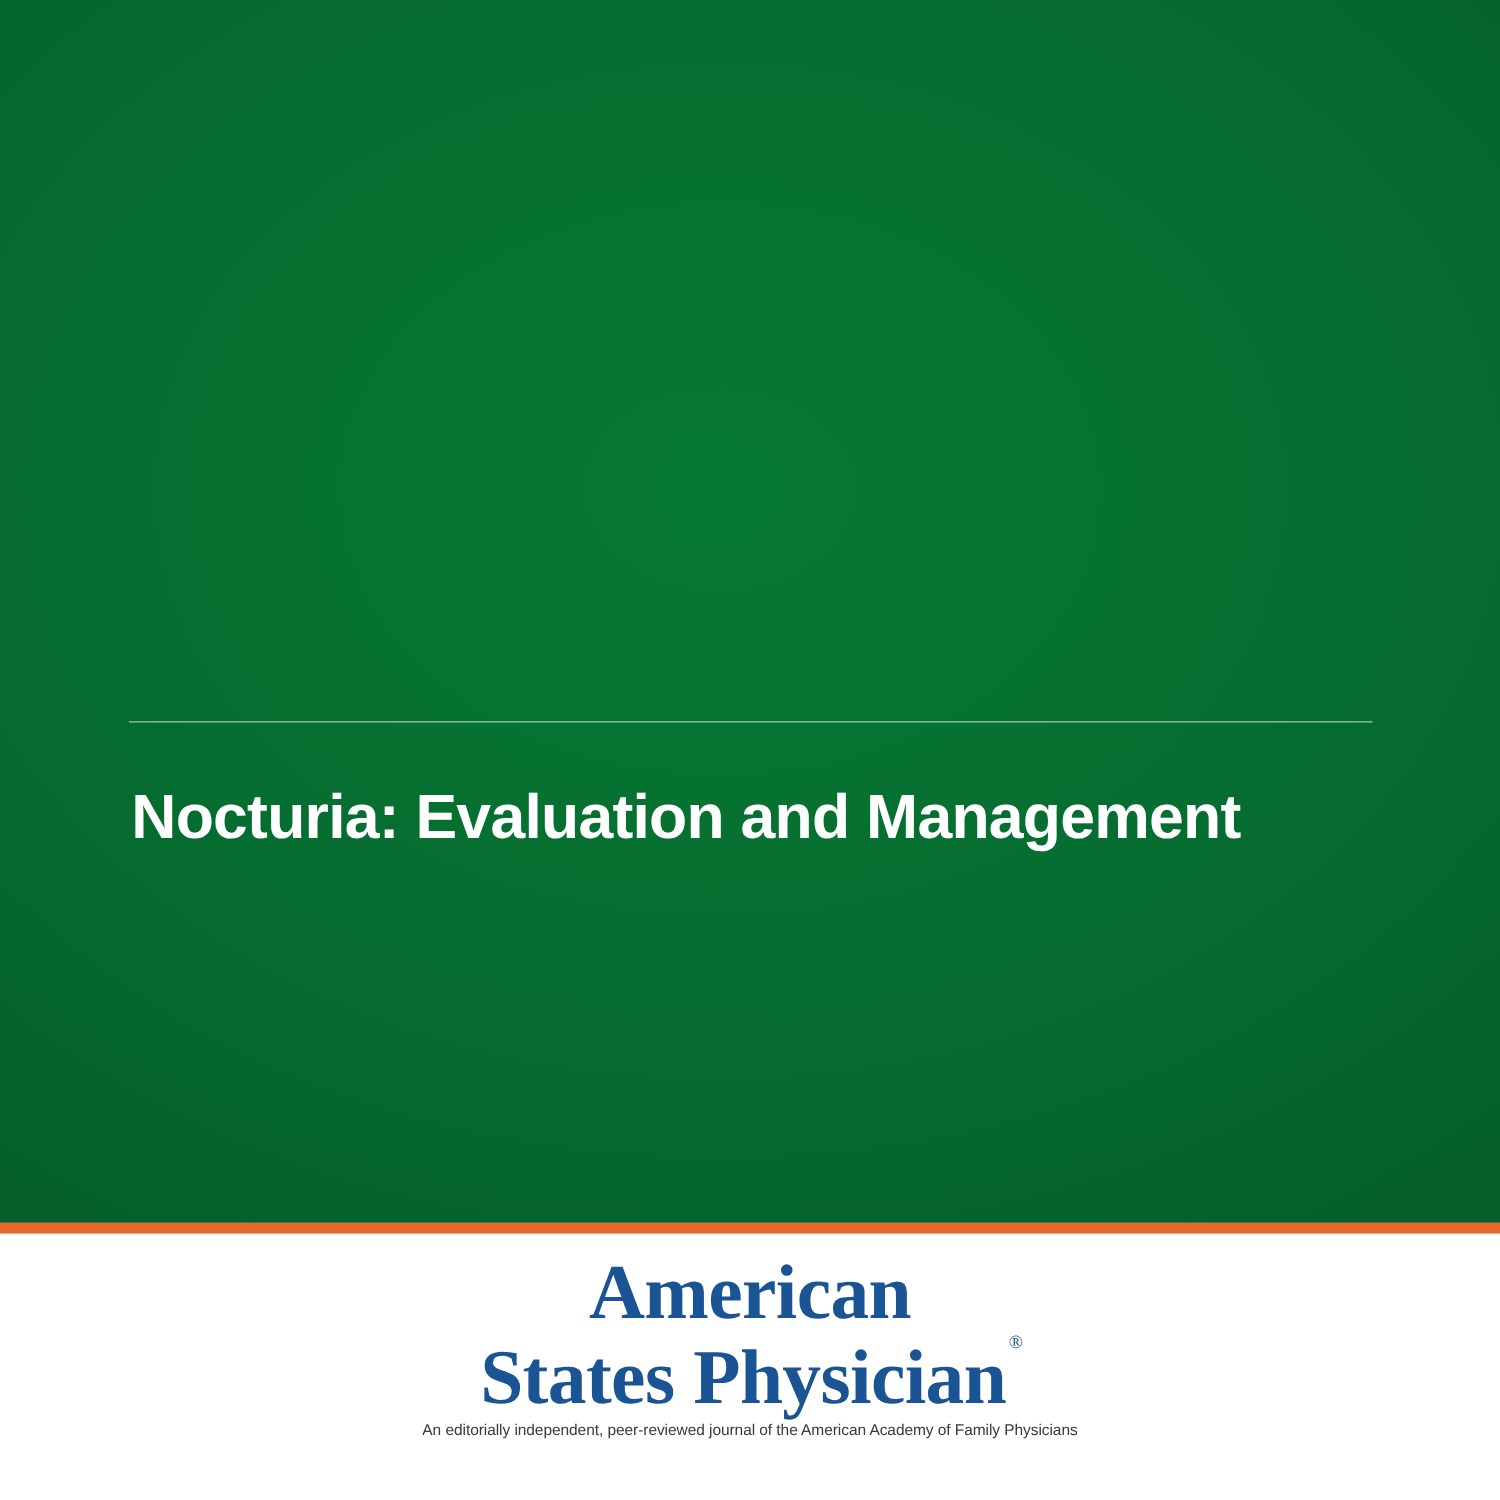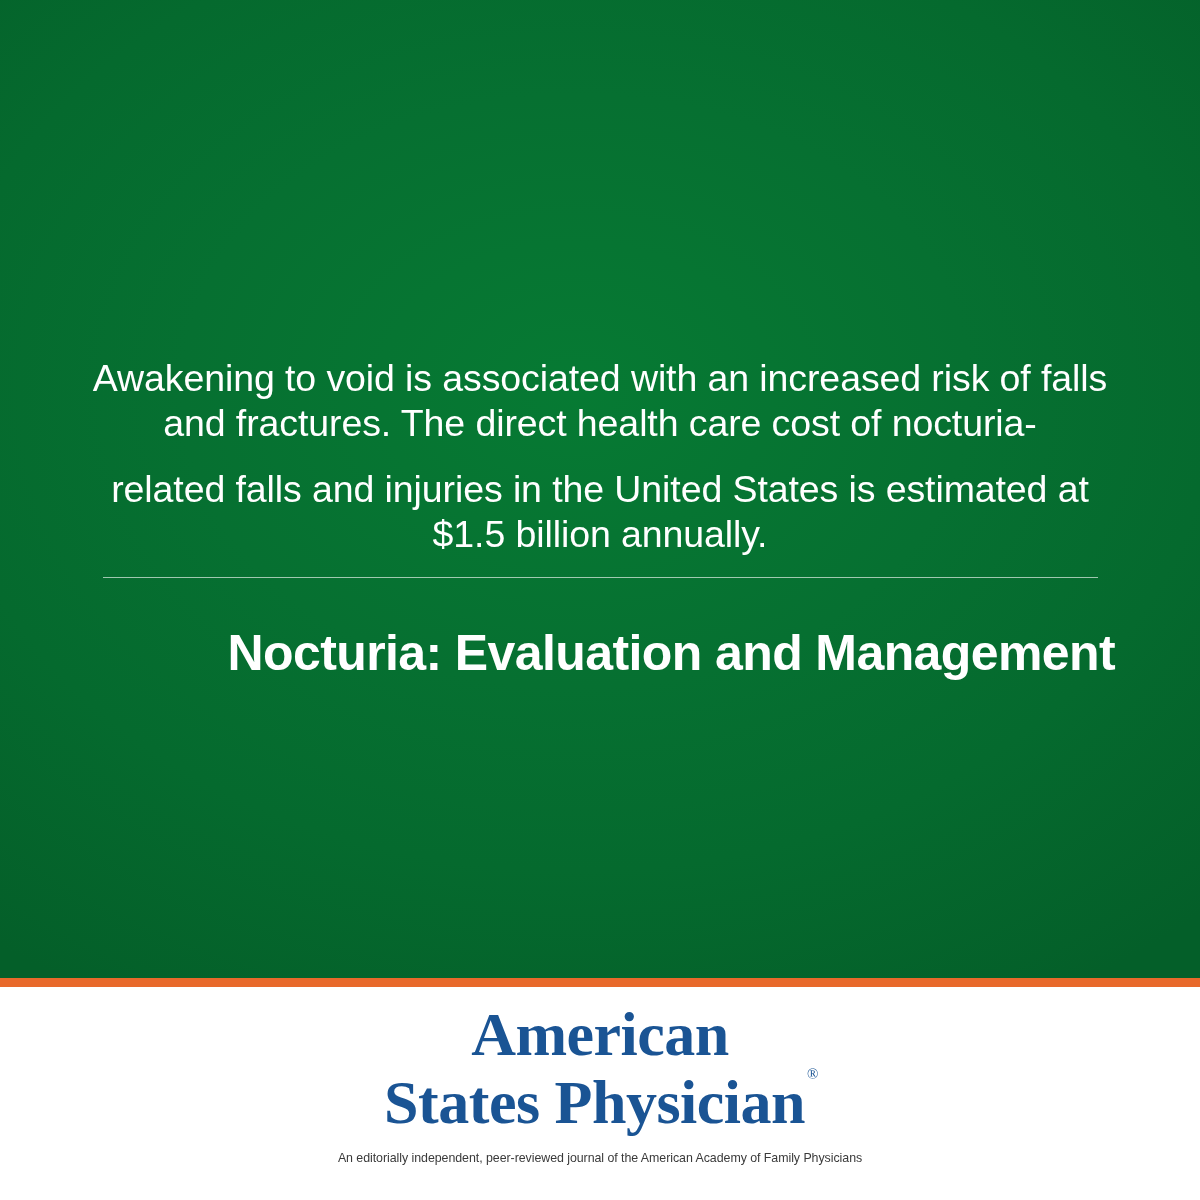--- a/index.html
+++ b/index.html
@@ -87,21 +87,21 @@
     left: 105px;
     top: 622px;
     width: 1010px;
     margin: 0;
     font-family: "Liberation Sans", sans-serif;
     font-weight: 700;
     font-size: 50px;
     line-height: 62px;
     letter-spacing: -0.6px;
     color: #ffffff;
-    text-align: right;
+    text-align: left;
   }
 
   
   .accent-bar {
     width: 1200px;
     height: 9px;
     background: #e8692b;
     flex: 0 0 auto;
   }
 
@@ -144,41 +144,37 @@
     font-size: 15px;
     font-weight: 400;
     vertical-align: super;
     position: relative;
     top: -22px;
     left: 2px;
     color: #1a5494;
   }
 
   .logo-tagline {
-    margin-top: 18px;
+    margin-top: 4px;
     font-family: "Liberation Sans", sans-serif;
     font-size: 12.4px;
     font-weight: 400;
     letter-spacing: -0.05px;
     color: #3a3a3a;
     white-space: nowrap;
   }
 </style>
 </head>
 <body>
 
 <div class="card">
 
   <div class="hero">
     <div class="hero-inner">
 
-      <div class="quote-block">
-        <p class="quote-line quote-para-1">Awakening to void is associated with an increased risk of falls and fractures. The direct health care cost of nocturia-</p>
-        <p class="quote-line quote-para-2">related falls and injuries in the United States is estimated at $1.5 billion annually.</p>
-      </div>
 
       <div class="divider"></div>
 
       <h1 class="article-title">Nocturia: Evaluation and Management</h1>
 
     </div>
   </div>
 
   <div class="accent-bar"></div>
 

